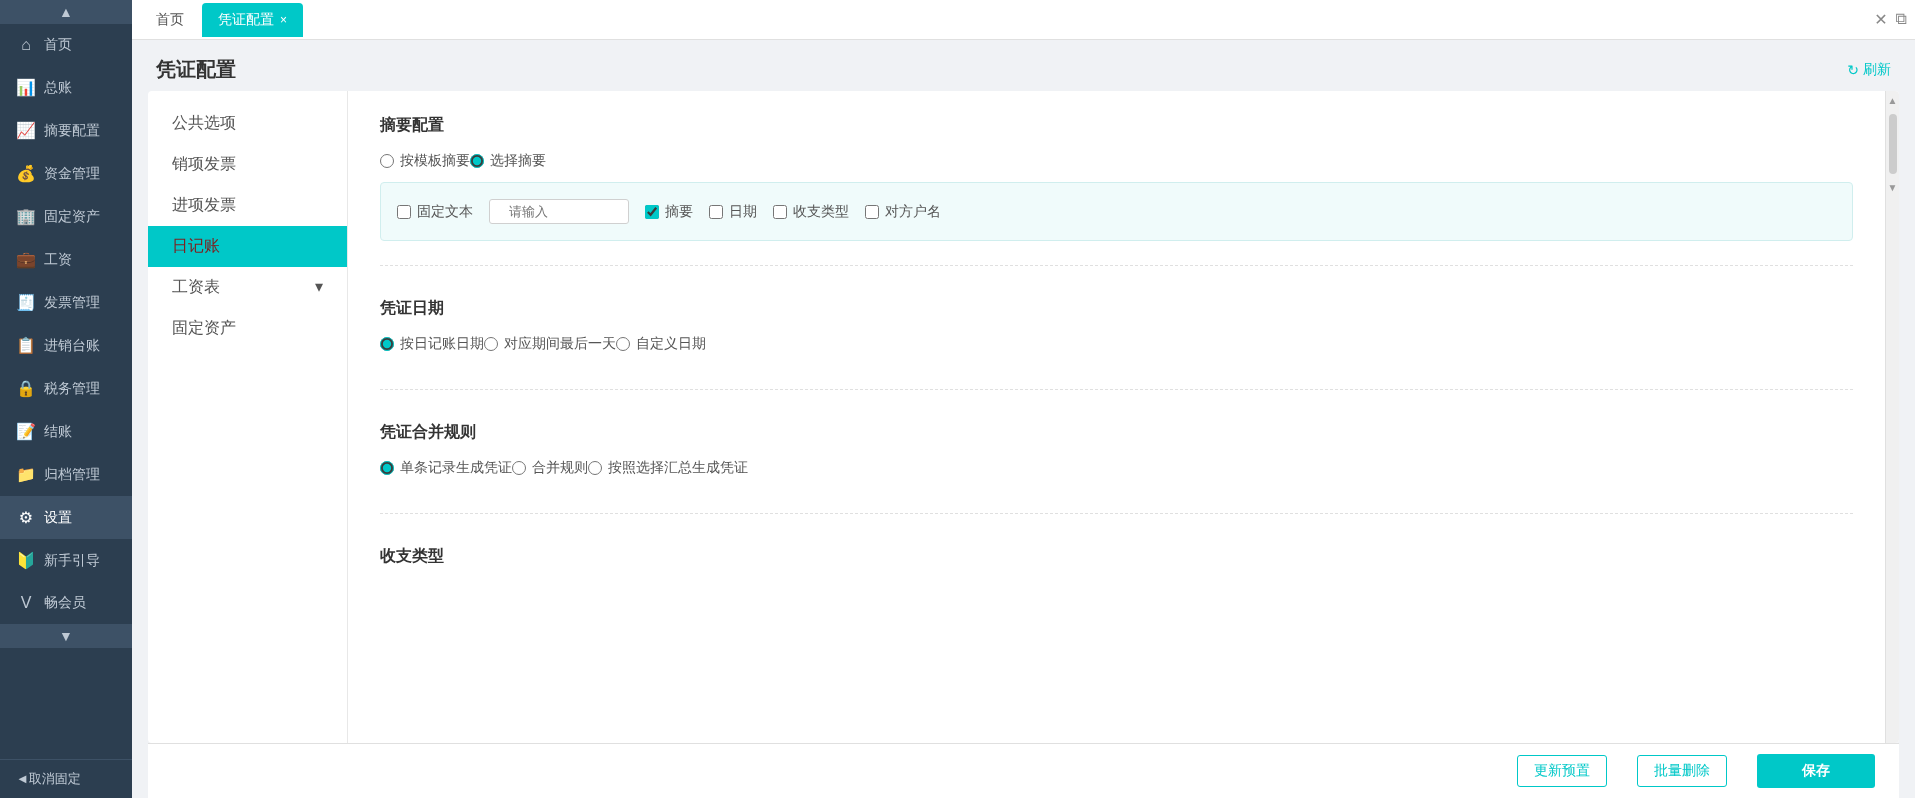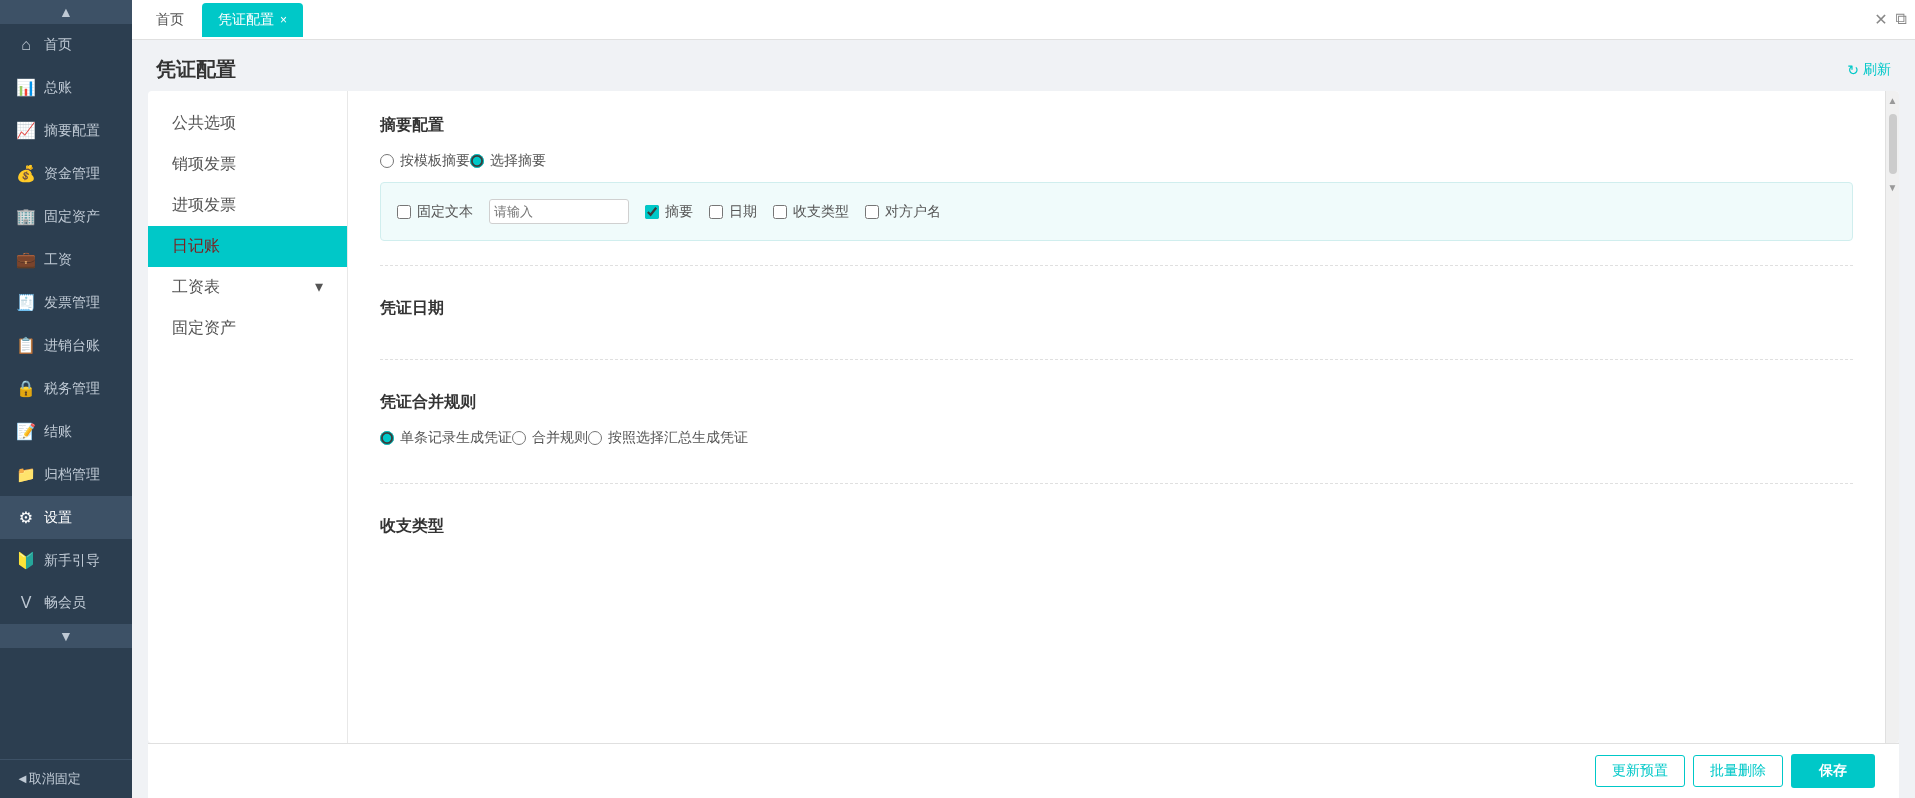--- a/index.html
+++ b/index.html
@@ -223,41 +223,41 @@
     }
     .checkbox-input {
       accent-color: #00c8c8;
       width: 14px;
       height: 14px;
       cursor: pointer;
     }
     .text-input {
       border: 1px solid #d0d0d0;
       border-radius: 3px;
-      padding: 4px 4px;
+      padding: 4px 19px;
       font-size: 13px;
       color: #aaa;
       outline: none;
       width: 140px;
     }
     .example-text {
       color: #00c8c8;
       font-size: 13px;
       margin-top: 10px;
     }
 
     
     .bottom-bar {
       background: #fff;
       border-top: 1px solid #e0e0e0;
       padding: 10px 24px;
       display: flex;
       justify-content: flex-end;
       align-items: center;
-      gap: 8px;
+      gap: 30px;
       margin: 0 16px;
     }
     .btn-update {
       background: #fff;
       border: 1px solid #00c8c8;
       color: #00c8c8;
       padding: 6px 16px;
       border-radius: 3px;
       cursor: pointer;
       font-size: 14px;
@@ -268,21 +268,21 @@
       color: #00c8c8;
       padding: 6px 16px;
       border-radius: 3px;
       cursor: pointer;
       font-size: 14px;
     }
     .btn-save {
       background: #00c8c8;
       border: none;
       color: #fff;
-      padding: 8px 28px;
+      padding: 8px 45px;
       border-radius: 3px;
       cursor: pointer;
       font-size: 14px;
       font-weight: bold;
     }
 
     
     .right-content::-webkit-scrollbar { width: 8px; }
     .right-content::-webkit-scrollbar-thumb { background: #ccc; border-radius: 4px; }
 
@@ -456,20 +456,34 @@
                 <label class="checkbox-label">
                   <input type="checkbox" class="checkbox-input" style="">
                   <span>对方户名</span>
                 </label>
               </div>
             </div>
           </div>
 
           <div class="section">
             <div class="section-title">凭证日期</div>
+            <div class="radio-group">
+              <label class="radio-label">
+                <input type="radio" class="radio-input" name="voucher_date" checked="" style="">
+                <span>按日记账日期</span>
+              </label>
+              <label class="radio-label">
+                <input type="radio" class="radio-input" name="voucher_date" style="">
+                <span>对应期间最后一天</span>
+              </label>
+              <label class="radio-label">
+                <input type="radio" class="radio-input" name="voucher_date" style="">
+                <span>自定义日期</span>
+              </label>
+            </div>
           </div>
 
           <div class="section">
             <div class="section-title">凭证合并规则</div>
             <div class="radio-group">
               <label class="radio-label">
                 <input type="radio" class="radio-input" name="merge_rules" checked="" style="">
                 <span>单条记录生成凭证</span>
               </label>
               <label class="radio-label">

